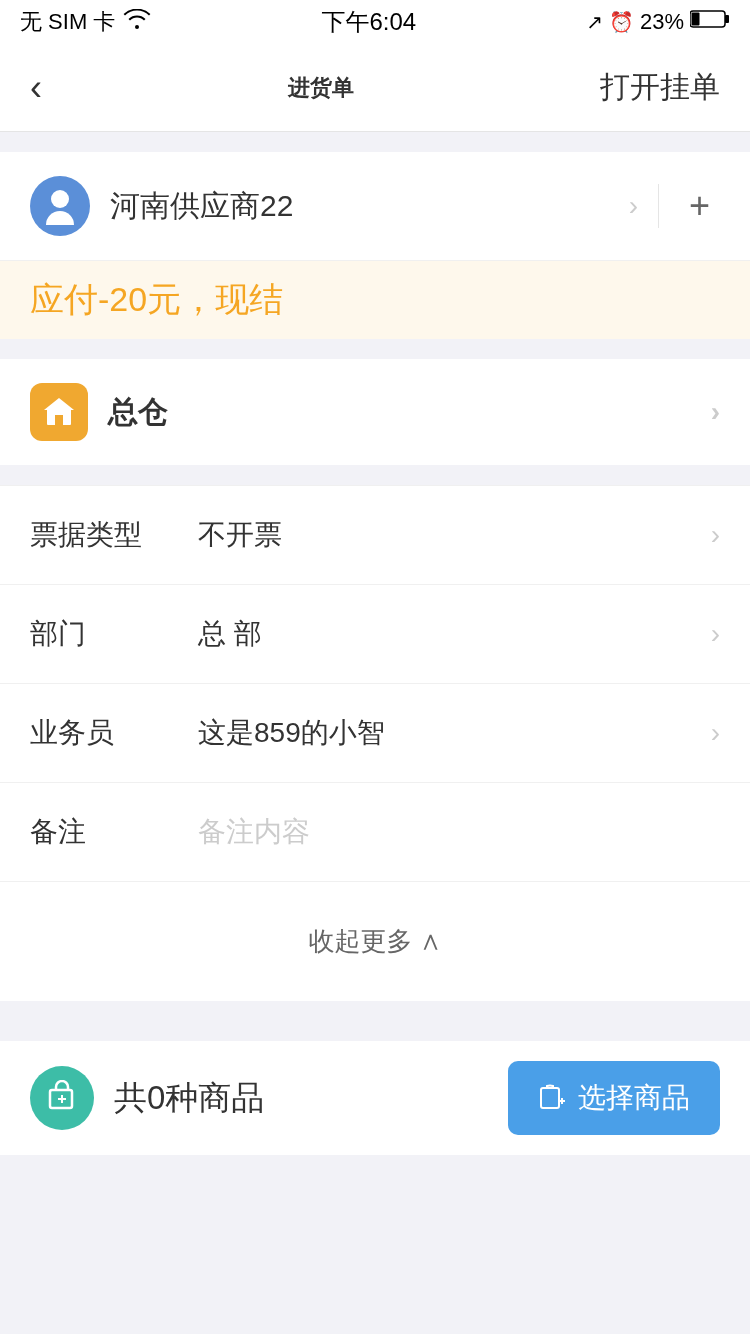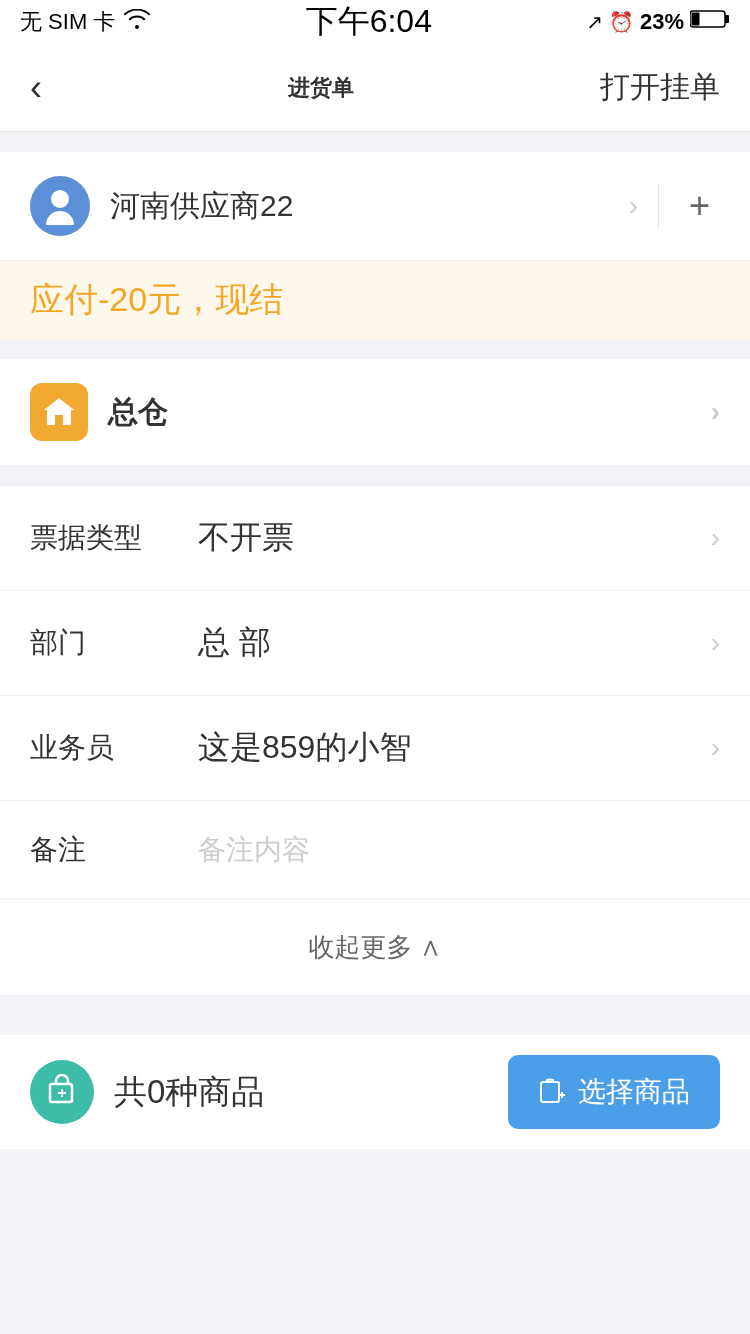--- a/index.html
+++ b/index.html
@@ -18,21 +18,21 @@
       height: 44px;
       background: #fff;
       display: flex;
       align-items: center;
       justify-content: space-between;
       padding: 0 20px;
       font-size: 24px;
       color: #000;
     }
     .status-left { display: flex; align-items: center; gap: 8px; font-size: 22px; }
-    .status-center { font-size: 32px; font-weight: 500; }
+    .status-center { font-size: 24px; font-weight: 500; }
     .status-right { display: flex; align-items: center; gap: 6px; font-size: 22px; }
 
     
     .nav-bar {
       height: 88px;
       background: #fff;
       display: flex;
       align-items: center;
       justify-content: space-between;
       padding: 0 30px;
@@ -165,35 +165,35 @@
       gap: 28px;
     }
     .form-label {
       font-size: 28px;
       color: #333;
       width: 140px;
       flex-shrink: 0;
     }
     .form-value {
       flex: 1;
-      font-size: 32px;
+      font-size: 28px;
       color: #333;
     }
     .form-placeholder {
       flex: 1;
       font-size: 28px;
       color: #ccc;
     }
 
     
     .collapse-row {
       display: flex;
       align-items: center;
       justify-content: center;
-      padding: 30px;
+      padding: 42px;
       border-top: 1px solid #f0f0f0;
       cursor: pointer;
       background: #fff;
       color: #666;
       font-size: 26px;
       gap: 8px;
     }
 
     
     .bottom-section {
@@ -250,21 +250,21 @@
         <path d="M14 16a2 2 0 1 1 0 4 2 2 0 0 1 0-4z" fill="#000"></path>
         <path d="M7 11.5C8.8 9.7 11.3 8.6 14 8.6s5.2 1.1 7 2.9l1.5-1.5A12.3 12.3 0 0 0 14 6.6a12.3 12.3 0 0 0-8.5 3.4L7 11.5z" fill="#000"></path>
         <path d="M2 6.5A17.7 17.7 0 0 1 14 1.6a17.7 17.7 0 0 1 12 4.9l1.4-1.5A19.7 19.7 0 0 0 14-.4 19.7 19.7 0 0 0 .6 5L2 6.5z" fill="#000"></path>
       </svg>
     </span>
   </div>
   <div class="status-center">下午6:04</div>
   <div class="status-right">
     <span style="font-size:20px;">↗</span>
     <span style="font-size:20px;">⏰</span>
-    <span style="font-size:22px;font-weight:bold;">23%</span>
+    <span style="font-size:22px;">23%</span>
     <span>
       <svg width="40" height="20" viewBox="0 0 40 20">
         <rect x="0" y="2" width="35" height="16" rx="3" ry="3" stroke="#000" stroke-width="1.5" fill="none"></rect>
         <rect x="35" y="6" width="4" height="8" rx="1" fill="#000"></rect>
         <rect x="1.5" y="3.5" width="8" height="13" rx="1" fill="#000"></rect>
       </svg>
     </span>
   </div>
 </div>
 

